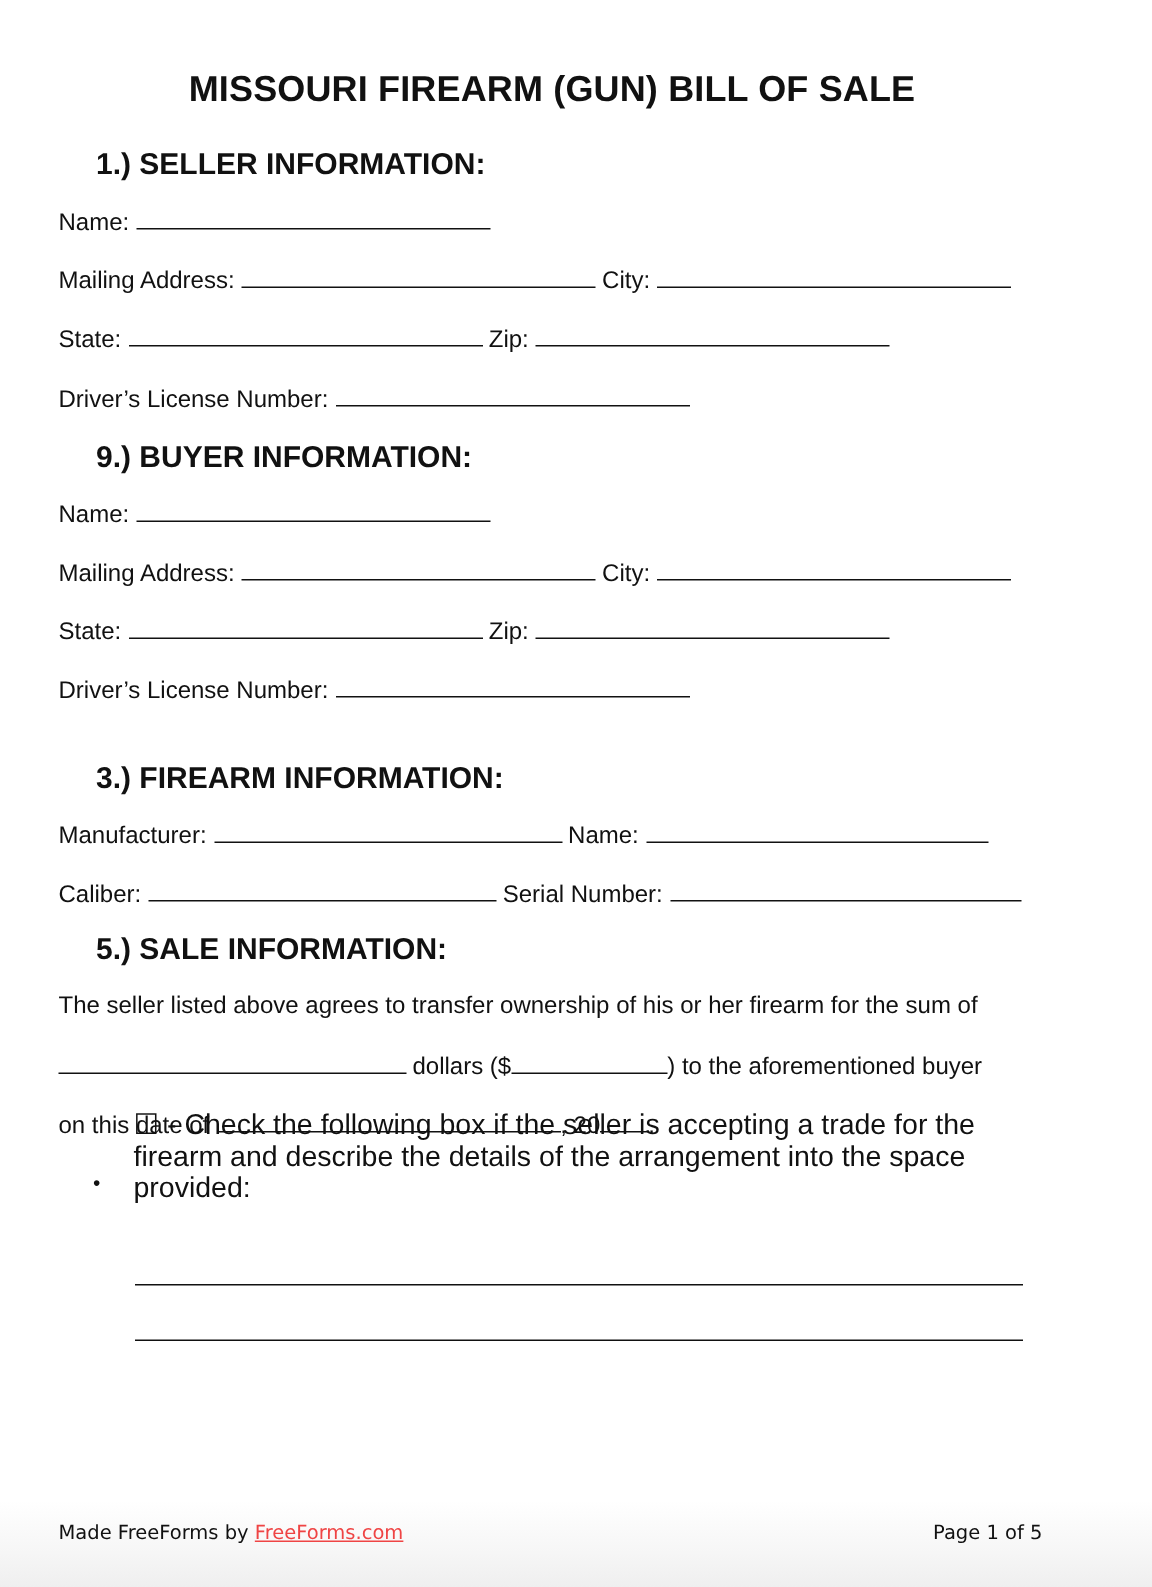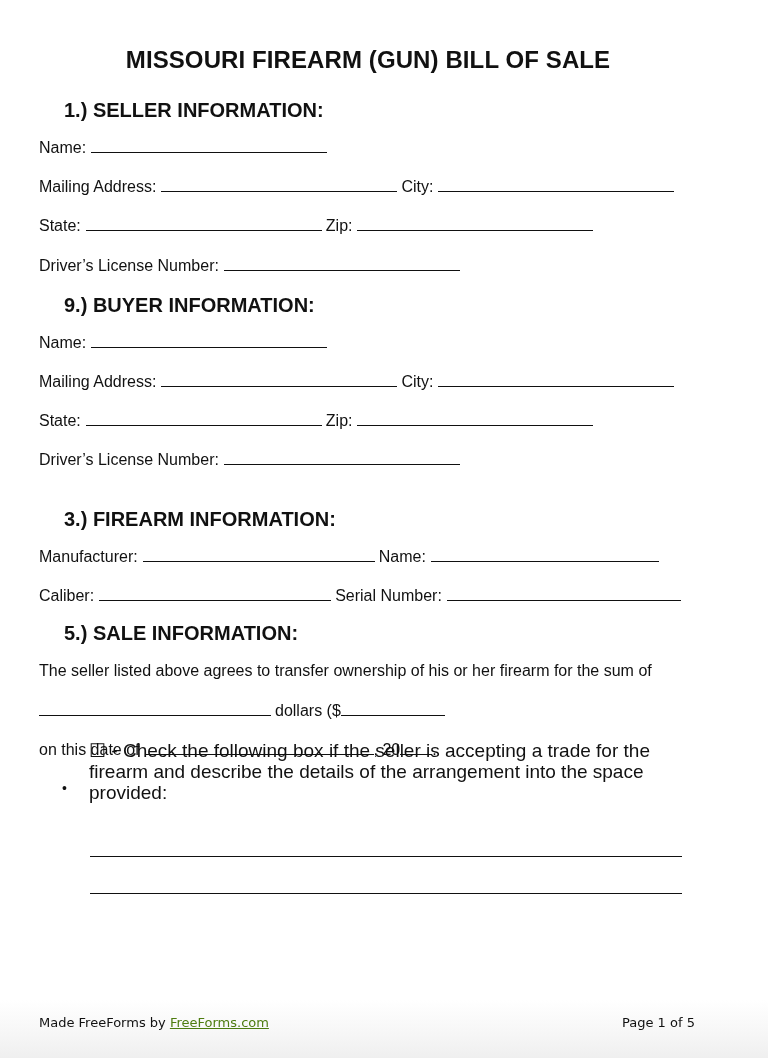--- a/index.html
+++ b/index.html
@@ -22,21 +22,21 @@
   .lbl { display: inline-block; }
   .line {
     display: inline-block; border-bottom: 1.5px solid #111; height: 14px;
     margin: 0 4px 0 5px; vertical-align: baseline;
   }
   .tight { margin-left: 0; margin-right: 0; }
   .footer {
     position: absolute; top: 1015px; font-family: "DejaVu Sans", sans-serif;
     font-size: 13px; color: #111;
   }
-  .footer a { color: #4d7c0f; text-decoration: underline; }
+  .footer a { color: #ef4444; text-decoration: underline; }
   .bullet { position: absolute; left: 62px; top: 780px; font-size: 14px; }
   .para {
     position: absolute; left: 89px; top: 740px; width: 610px; font-size: 19px; line-height: 21px;
   }
   .fillline { position: absolute; left: 90px; width: 592px; border-bottom: 1.5px solid #111; }
 </style>
 </head>
 <body>
 
 <div class="title">MISSOURI FIREARM (GUN) BILL OF SALE</div>
@@ -100,20 +100,21 @@
 </div>
 
 <div class="h" style="top:622px">5.) SALE INFORMATION:</div>
 <div class="row" style="top:662px">
   <span class="lbl">The seller listed above agrees to transfer ownership of his or her firearm for the sum of</span>
 </div>
 <div class="row" style="top:701px">
   <span class="line" style="width:232px;margin-left:0"></span>
   <span class="lbl">dollars ($</span>
   <span class="line tight" style="width:104px"></span>
+  <span class="lbl">) to the aforementioned buyer</span>
 </div>
 <div class="row" style="top:740px">
   <span class="lbl">on this date of</span>
   <span class="line" style="width:229px;margin-right:0"></span>
   <span class="lbl">, 20</span>
   <span class="line tight" style="width:32px"></span>
   <span class="lbl">.</span>
 </div>
 
 <div class="bullet">•</div>

